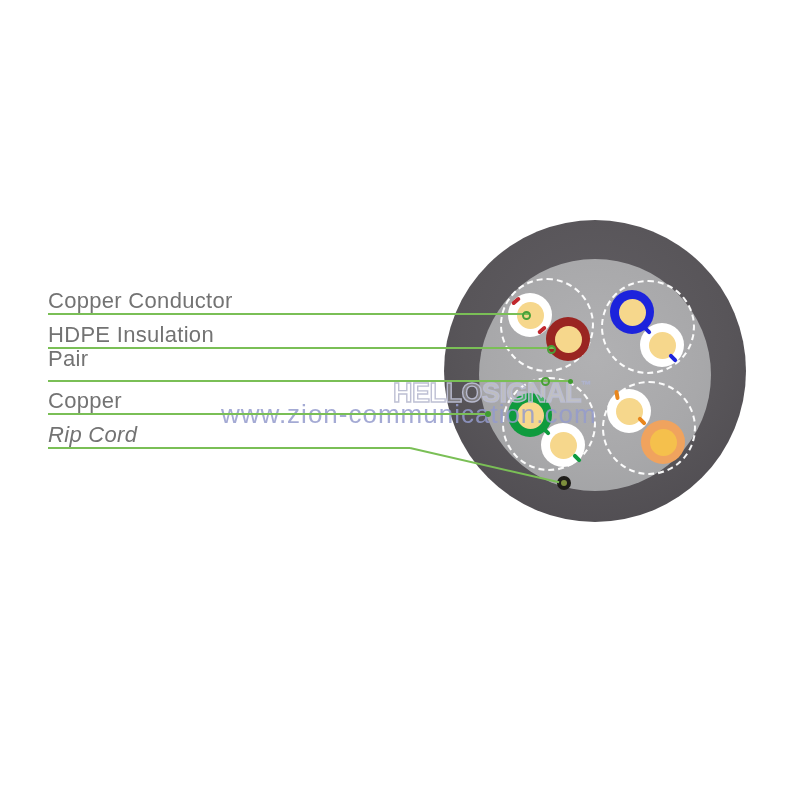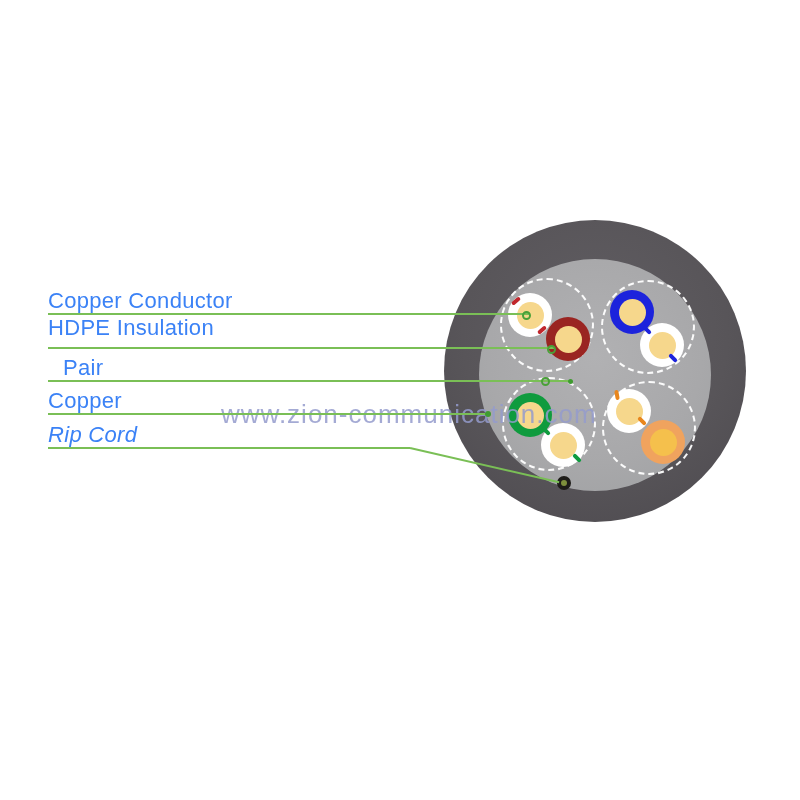--- a/index.html
+++ b/index.html
@@ -65,23 +65,23 @@
     font-size:10px;-webkit-text-stroke:0.6px rgba(170,175,205,0.95);
     vertical-align:14px;letter-spacing:0;
   }
   .wm-url{
     position:absolute;left:221px;top:401px;z-index:6;
     font-size:26px;letter-spacing:1px;line-height:1;white-space:nowrap;
   }
   
   .lbl{
     position:absolute;left:48px;z-index:8;font-size:22px;letter-spacing:0.3px;
-    color:#3b82f6;line-height:1;white-space:nowrap;
+    color:#737373;line-height:1;white-space:nowrap;
   }
-  .lb1{top:290px;} .lb2{top:317px;text-align:right;} .lb3{top:357px;margin-left:15px;} .lb4{top:390px;} .lb5{top:424px;font-style:italic;}
+  .lb1{top:290px;} .lb2{top:324px;text-align:right;} .lb3{top:348px;} .lb4{top:390px;} .lb5{top:424px;font-style:italic;}
   .line{position:absolute;height:2px;z-index:7;}
   .ln1{left:48px;top:313px;width:481px;}
   .ln2{left:48px;top:347px;width:506px;}
   .ln3{left:48px;top:380px;width:524px;}
   .ln4{left:48px;top:413px;width:442px;}
   .ln5{left:48px;top:447px;width:362px;}
   .ln5d{left:410px;top:447px;width:153px;transform:rotate(12.9deg);transform-origin:0 50%;}
   .endpoint{
     position:absolute;width:9px;height:9px;border-radius:50%;z-index:8;
     border:2px solid #4aa038;box-sizing:border-box;background:transparent;
@@ -137,20 +137,21 @@
   <div class="mark mk4" style="background-color: rgb(28, 35, 220);"></div>
   <div class="mark mk5" style="background-color: rgb(15, 155, 62);"></div>
   <div class="mark mk6" style="background-color: rgb(15, 155, 62);"></div>
   <div class="mark mk7" style="background-color: rgb(232, 134, 29);"></div>
   <div class="mark mk8" style="background-color: rgb(232, 134, 29);"></div>
 
   <div class="ripcord" style="background-color: rgb(30, 28, 25);">
     <div class="ripcord-in" style="background-color: rgb(126, 143, 60);"></div>
   </div>
 
+  <div class="wm-brand"><span>HELLOSIGNAL</span><sup>™</sup></div>
   <div class="wm-url" style="color: rgba(148, 155, 205, 0.85);">www.zion-communication.com</div>
 
   <div class="lbl lb1">Copper Conductor</div>
   <div class="lbl lb2">HDPE Insulation</div>
   <div class="lbl lb3">Pair</div>
   <div class="lbl lb4">Copper</div>
   <div class="lbl lb5">Rip Cord</div>
 
   <div class="line ln1" style="background-color: rgb(122, 191, 86);"></div>
   <div class="line ln2" style="background-color: rgb(122, 191, 86);"></div>

